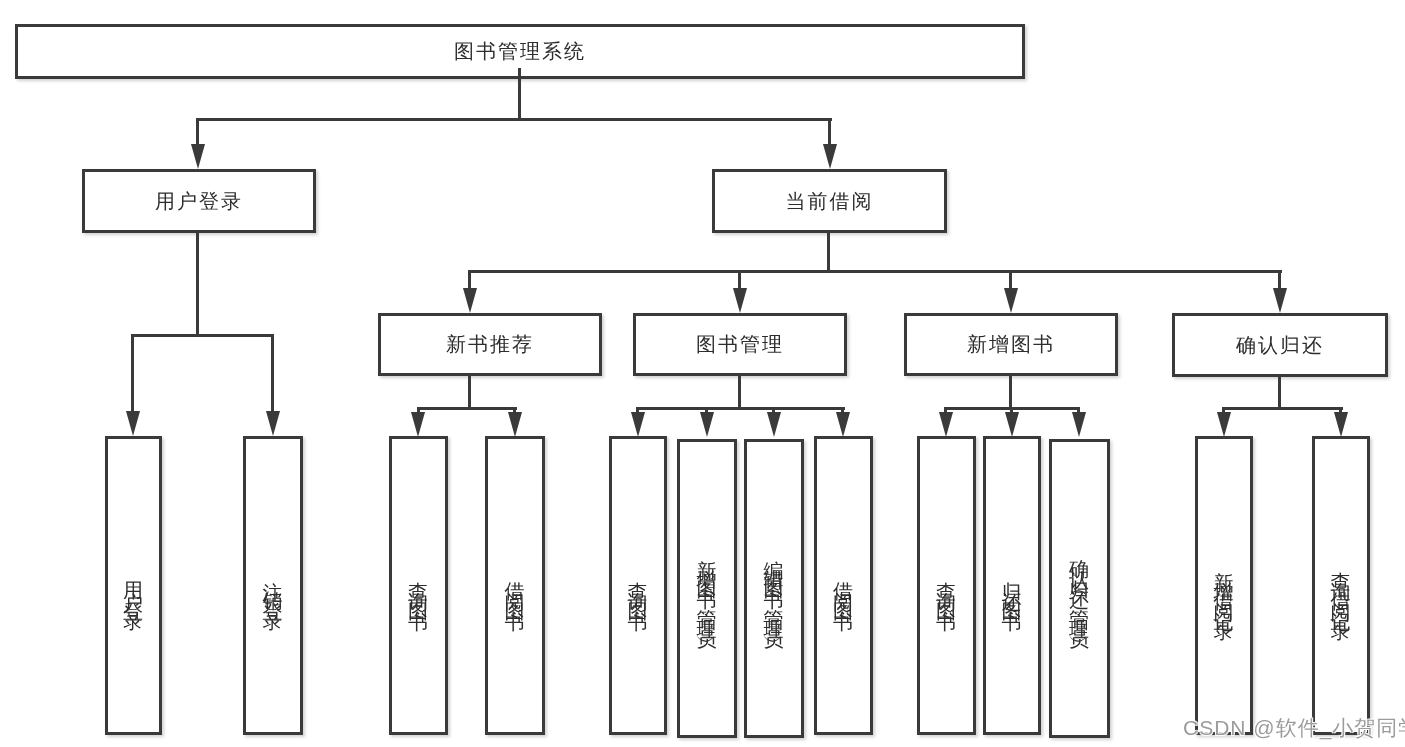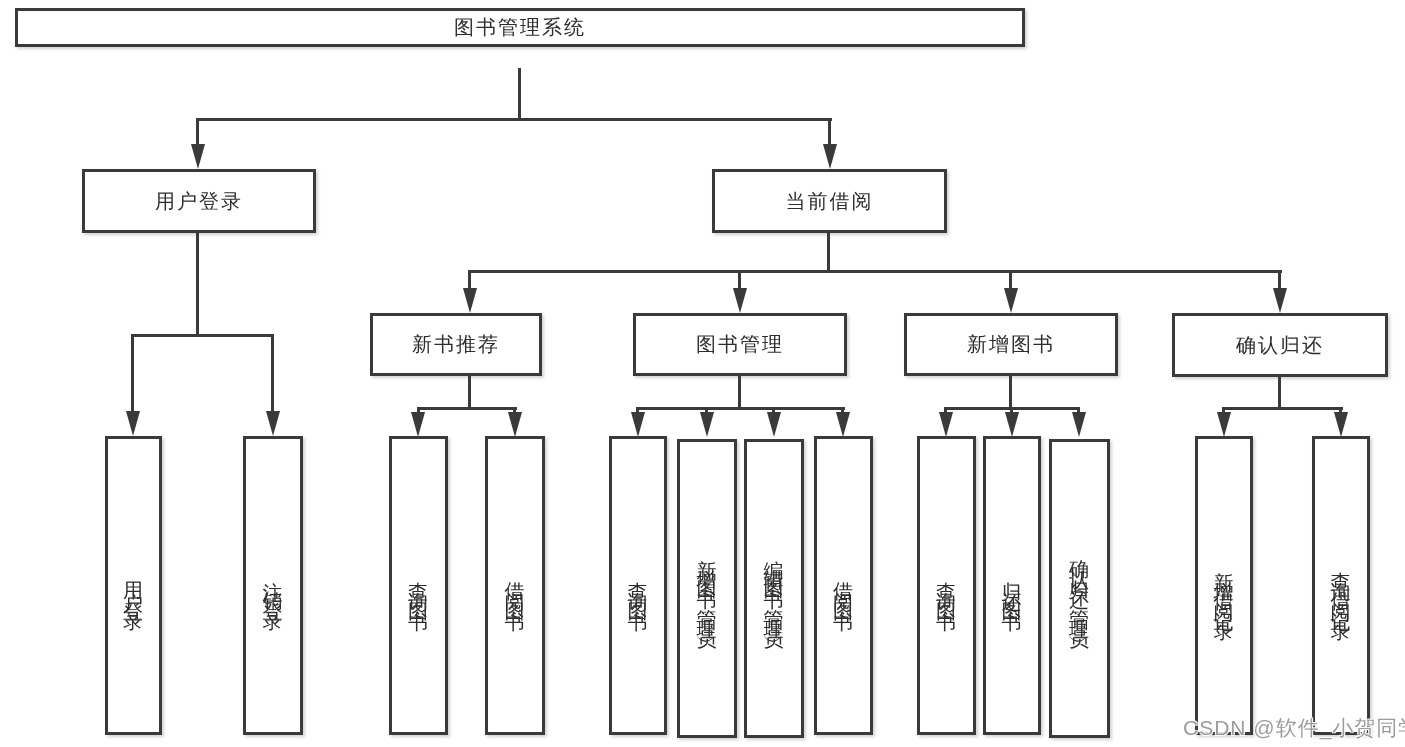--- a/index.html
+++ b/index.html
@@ -29,32 +29,32 @@
     color:#9c9c9c; white-space:nowrap; z-index:5;
     text-shadow:1px 1px 0 rgba(255,255,255,.9), -1px -1px 0 rgba(255,255,255,.9),
                 1px -1px 0 rgba(255,255,255,.9), -1px 1px 0 rgba(255,255,255,.9);
   }
 </style>
 </head>
 <body>
 
 <div class="stage">
 
-  <div class="box hbox" style="left:15px;top:8px;width:1010px;height:39px">
+  <div class="box hbox" style="left:15px;top:24px;width:1010px;height:55px">
     <span>图书管理系统</span>
   </div>
 
   <div class="box hbox" style="left:82px;top:169px;width:234px;height:64px">
     <span>用户登录</span>
   </div>
   <div class="box hbox" style="left:712px;top:169px;width:235px;height:64px">
     <span>当前借阅</span>
   </div>
 
-  <div class="box hbox" style="left:370px;top:313px;width:172px;height:63px">
+  <div class="box hbox" style="left:378px;top:313px;width:224px;height:63px">
     <span>新书推荐</span>
   </div>
   <div class="box hbox" style="left:633px;top:313px;width:214px;height:63px">
     <span>图书管理</span>
   </div>
   <div class="box hbox" style="left:904px;top:313px;width:214px;height:63px">
     <span>新增图书</span>
   </div>
   <div class="box hbox" style="left:1172px;top:313px;width:216px;height:64px">
     <span>确认归还</span>

